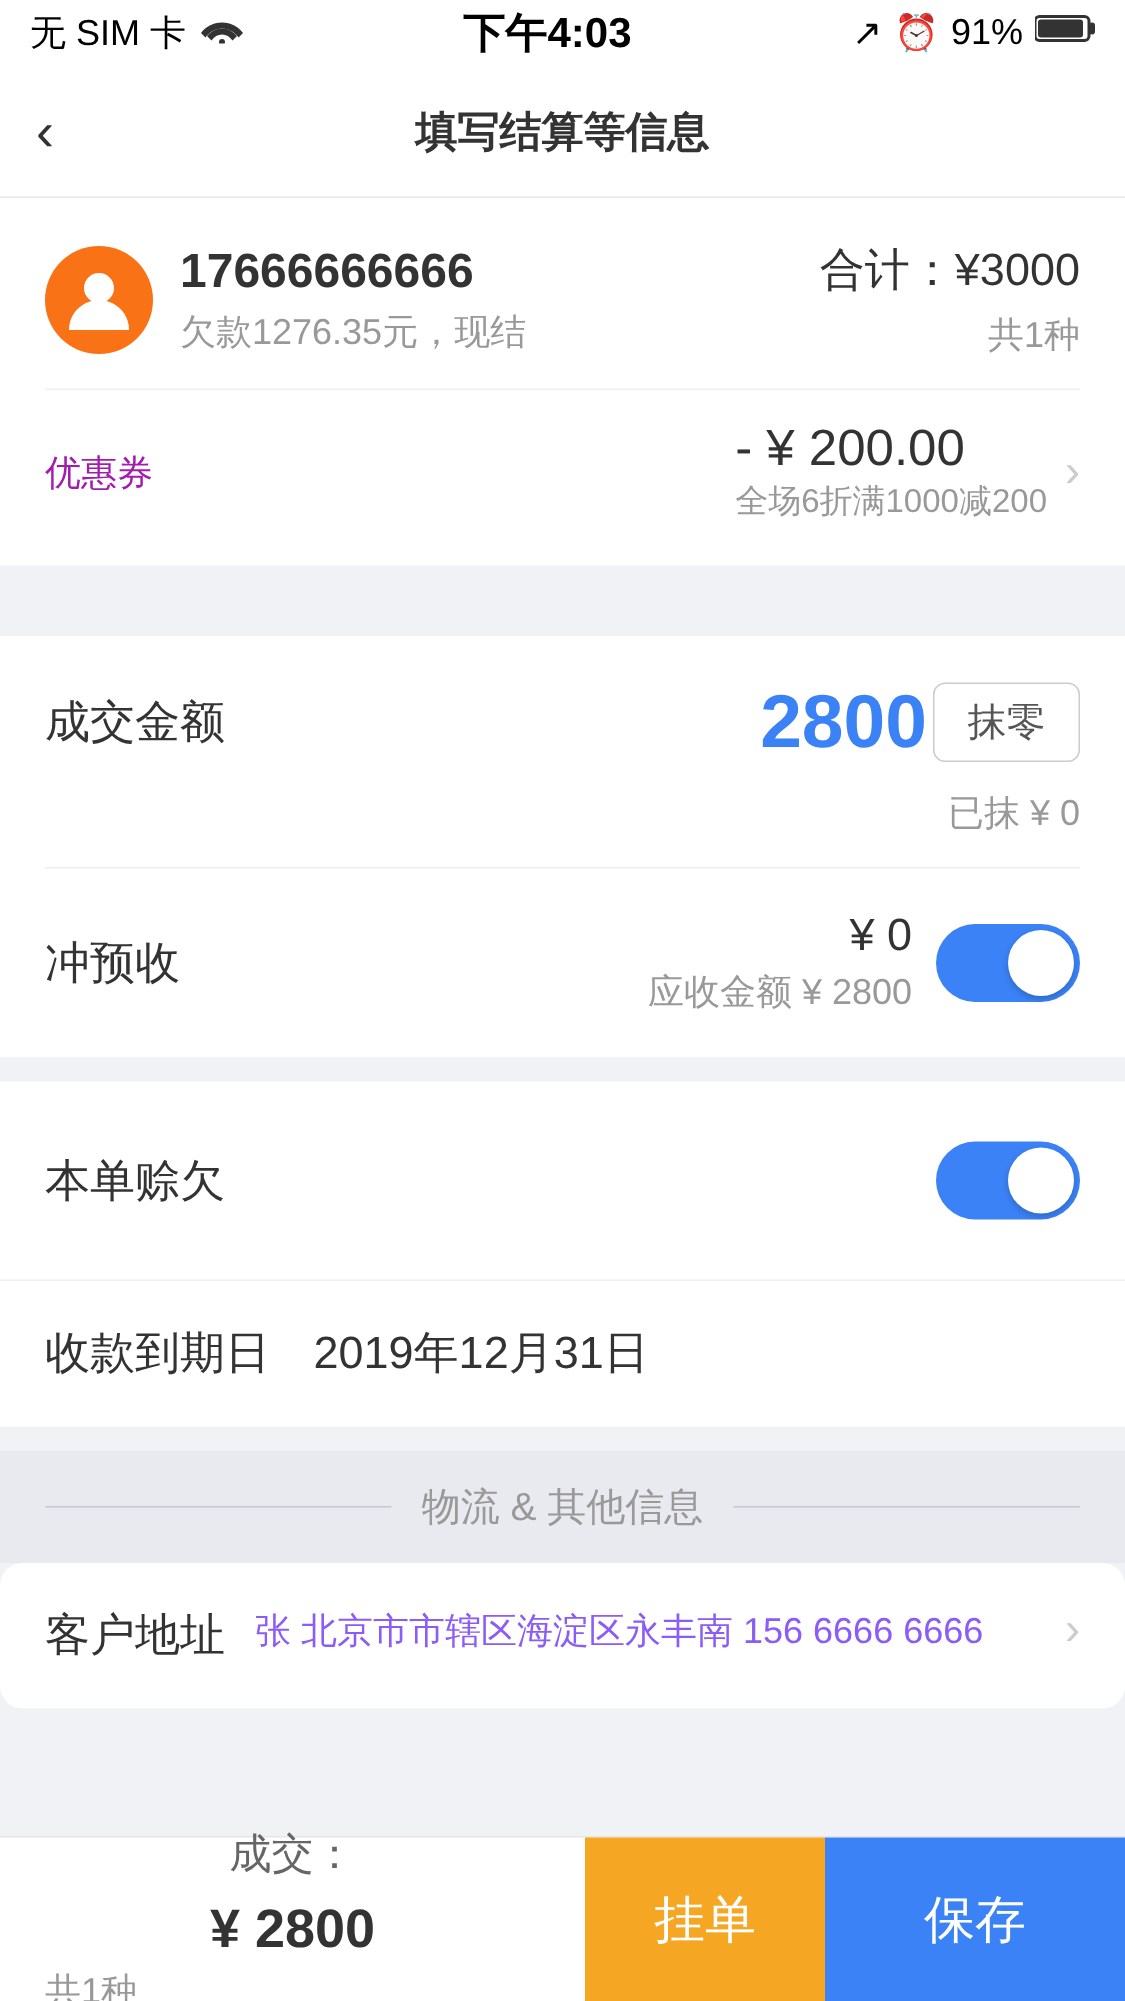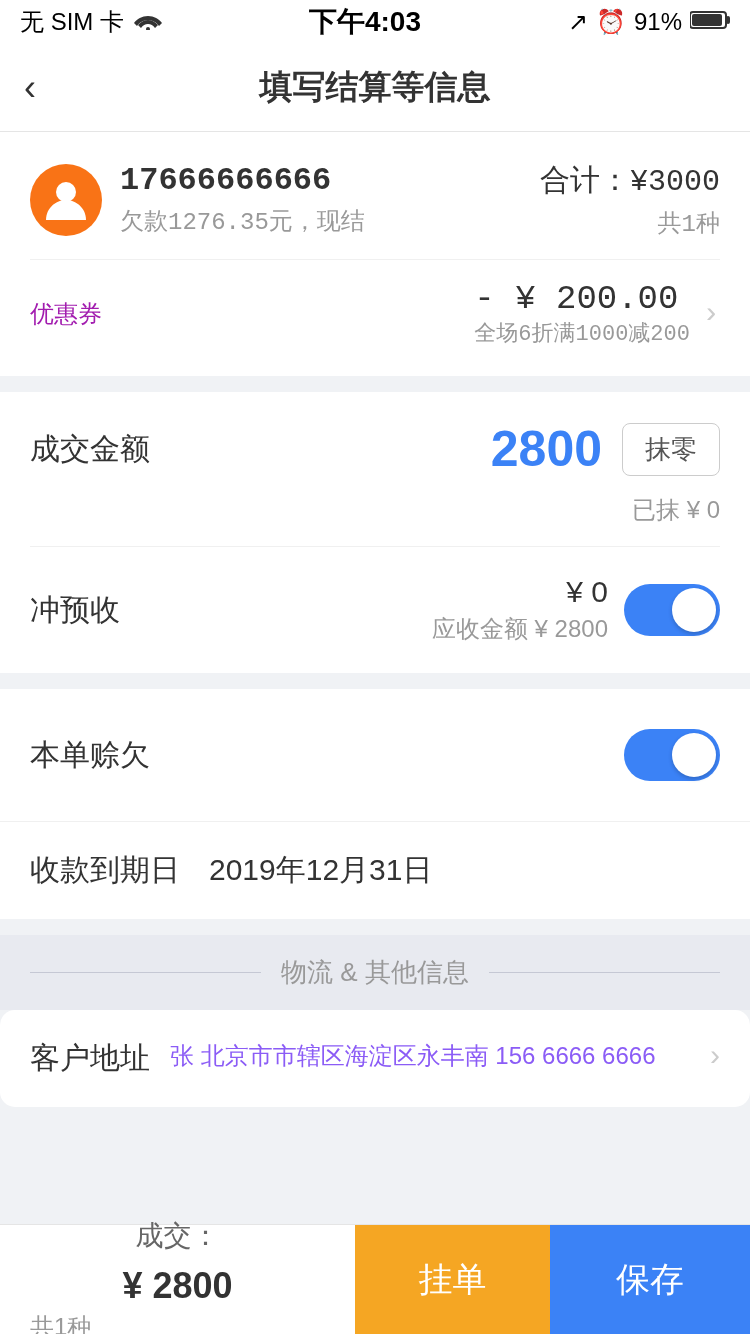--- a/index.html
+++ b/index.html
@@ -39,36 +39,35 @@
       border-bottom: 1px solid #e5e5e5;
     }
     .nav-back {
       position: absolute;
       left: 24px;
       font-size: 36px;
       color: #333;
       cursor: pointer;
     }
     .nav-title {
-      font-size: 33px;
+      font-size: 28px;
       font-weight: 600;
       color: #333;
     }
 
     
     .content {
       padding-bottom: 120px;
     }
 
     
     .card-section {
       background: #fff;
       padding: 28px 30px;
-      margin-bottom: 0;
-      font-family: Liberation Mono, monospace;
+      margin-bottom: 31px;
     }
 
     
     .customer-row {
       display: flex;
       align-items: center;
       justify-content: space-between;
     }
     .customer-left {
       display: flex;
@@ -170,21 +169,21 @@
       justify-content: space-between;
       margin-bottom: 16px;
     }
     .trans-label {
       font-size: 30px;
       color: #333;
     }
     .trans-right {
       display: flex;
       align-items: center;
-      gap: 20px;
+      gap: 4px;
     }
     .trans-amount {
       font-size: 50px;
       font-weight: 600;
       color: #3b82f6;
     }
     .round-btn {
       border: 1px solid #ccc;
       border-radius: 8px;
       padding: 8px 22px;
@@ -356,21 +355,21 @@
       font-size: 36px;
       font-weight: 600;
       color: #333;
     }
     .bottom-count {
       font-size: 24px;
       color: #999;
       margin-top: 4px;
     }
     .btn-pending {
-      width: 195px;
+      width: 160px;
       height: 110px;
       background: #f5a623;
       display: flex;
       align-items: center;
       justify-content: center;
       font-size: 34px;
       color: #fff;
       font-weight: 500;
       cursor: pointer;
     }

